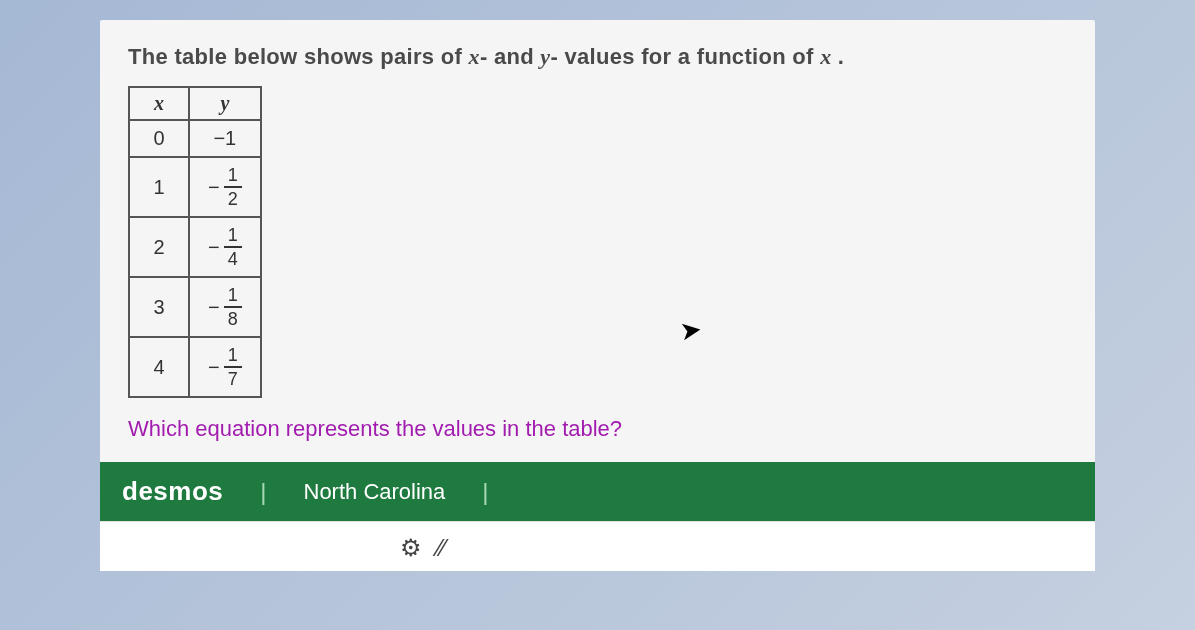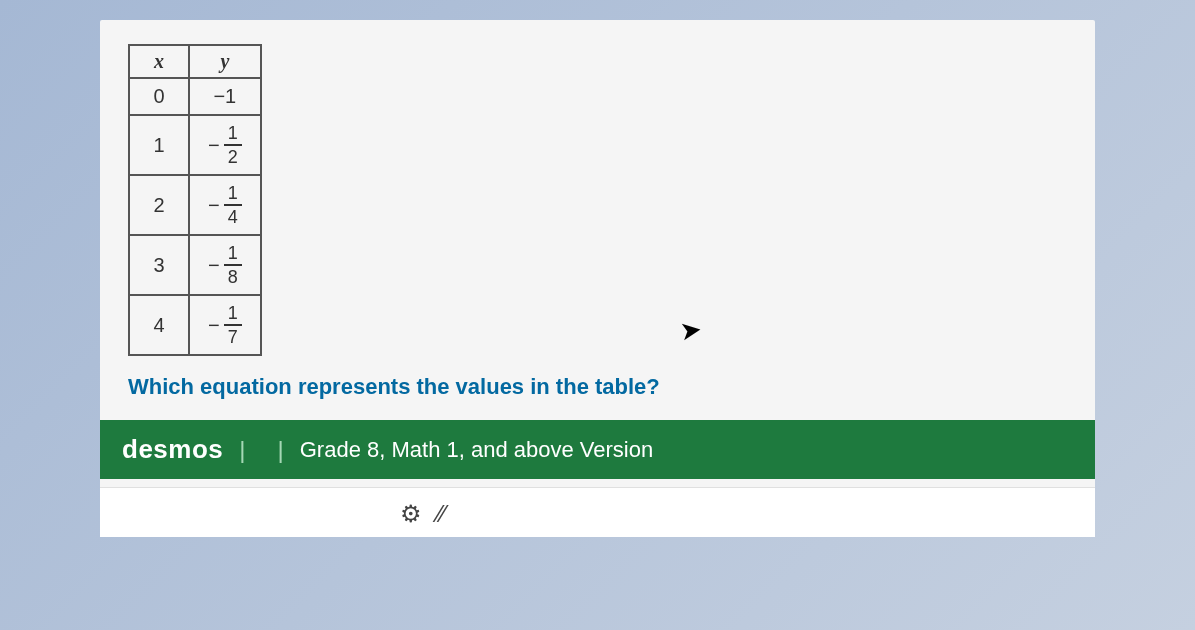--- a/index.html
+++ b/index.html
@@ -69,34 +69,35 @@
     .neg-wrap {
       display: inline-flex;
       align-items: center;
       gap: 2px;
     }
     .neg-wrap .minus {
       font-size: 20px;
       margin-right: 2px;
     }
     .question-text {
-      color: #0369a1;
+      color: #a21caf;
       font-size: 22px;
-      font-weight: 700;
+      font-weight: 400;
       margin-top: 8px;
       margin-bottom: 20px;
     }
     .desmos-bar {
       background: #1e7a3e;
       color: #fff;
       display: flex;
       align-items: center;
       padding: 14px 22px;
       font-size: 22px;
-      margin: 8px -28px;
+      margin: 0 -28px;
+      gap: 21px;
     }
     .desmos-logo {
       font-weight: 700;
       font-size: 26px;
       letter-spacing: 0.5px;
     }
     .divider {
       color: #a5d8b5;
       margin: 0 16px;
       font-size: 24px;
@@ -148,20 +149,23 @@
       transform: rotate(-8deg);
       pointer-events: none;
       z-index: 100;
     }
   </style>
 </head>
 <body>
 
 <div class="content-card">
 
+  <p class="intro-text">
+    <span>The table below shows pairs of </span><span class="math-var">x</span><span>- and </span><span class="math-var">y</span><span>- values for a function of </span><span class="math-var">x</span><span> .</span>
+  </p>
 
   <table class="xy-table">
     <tbody>
         <tr>
       <th>x</th>
       <th>y</th>
     </tr>
     <tr>
       <td>0</td>
       <td>−1</td>
@@ -215,22 +219,22 @@
       </td>
     </tr>
   </tbody>
     </table>
 
   <p class="question-text">Which equation represents the values in the table?</p>
 
   <div class="desmos-bar">
     <span class="desmos-logo">desmos</span>
     <span class="divider">|</span>
+    <span class="desmos-region">North Carolina</span>
     <span class="divider">|</span>
-    <span class="desmos-version">Grade 8, Math 1, and above Version</span>
   </div>
 
   <div class="graph-strip">
     <div class="toolbar-icons">
       <span>⚙</span>
       <span>⁄⁄</span>
     </div>
   </div>
 
 </div>

